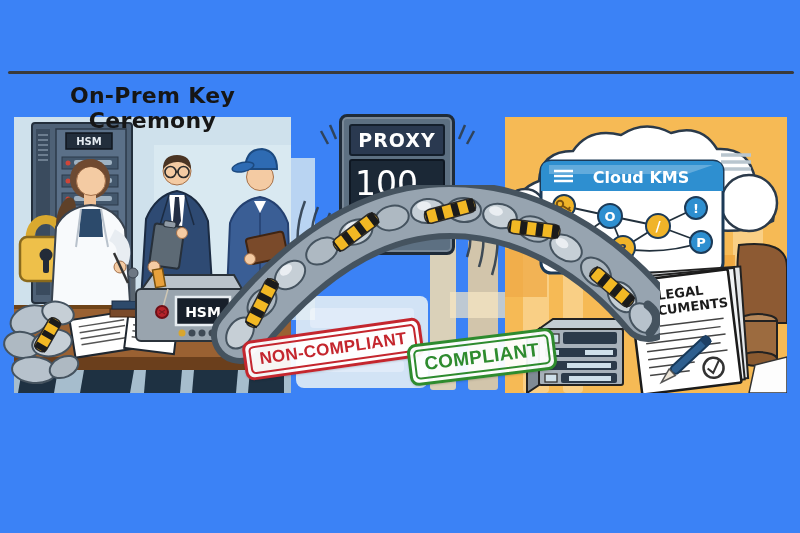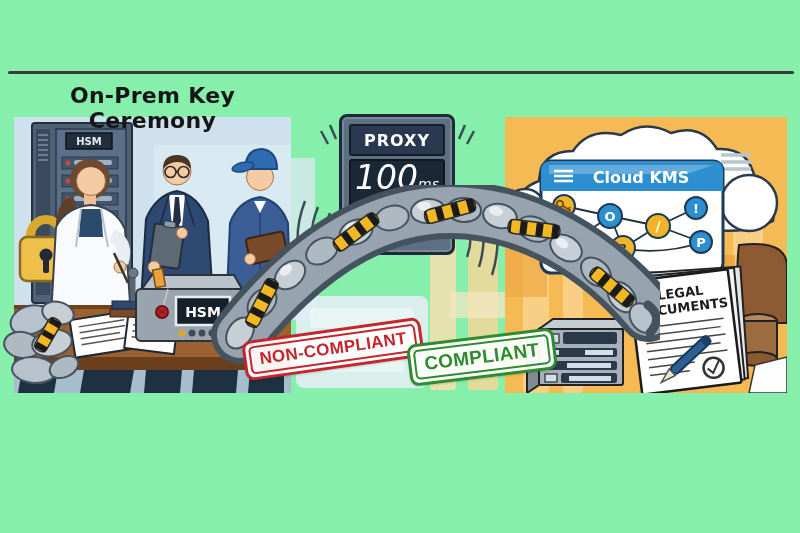--- a/index.html
+++ b/index.html
@@ -1,35 +1,35 @@
 <!DOCTYPE html>
 <html><head>
 <meta charset="utf-8">
 <style>
   html,body{margin:0;padding:0;background:#fff;}
-  #canvas{position:relative;width:800px;height:533px;background:#86efac;overflow:hidden;
+  #canvas{position:relative;width:800px;height:533px;background:#3b82f6;overflow:hidden;
           font-family:"DejaVu Sans",sans-serif;}
   .abs{position:absolute;}
   
   #top-rule{left:8px;top:71px;width:786px;height:2.5px;background:#3a3a3a;border-radius:2px;z-index:5;}
   .panel-title{top:83px;text-align:center;font-size:22px;font-weight:600;color:#161616;
                letter-spacing:.3px;z-index:5;}
   #title-left{left:14px;width:277px;}
   #title-right{left:505px;width:282px;}
   
   .faint{z-index:0;}
   
   #proxy{left:339px;top:114px;width:110px;height:135px;background:#5d7082;border:3px solid #1f2b38;
          border-radius:8px;z-index:2;box-shadow:inset 0 0 0 2px rgba(255,255,255,.18);}
   #proxy-band{position:absolute;left:7px;right:7px;top:7px;height:28px;background:#2a3950;
               border:2px solid #141f2c;border-radius:3px;display:flex;align-items:center;justify-content:center;
-              color:#fff;font-weight:bold;font-size:16px;letter-spacing:1px;}
+              color:#fff;font-weight:bold;font-size:19px;letter-spacing:1px;}
   #proxy-screen{position:absolute;left:7px;right:7px;top:42px;height:54px;background:#1b2836;
                 border:2px solid #0e1722;border-radius:3px;display:flex;align-items:baseline;
-                justify-content:center;color:#fff;box-sizing:border-box;font-style:italic;}
+                justify-content:center;color:#fff;padding-top:6px;box-sizing:border-box;}
   #latency-value{font-size:33px;font-weight:500;line-height:1;}
   #latency-unit{font-size:14px;font-weight:500;}
   
   .stamp{z-index:4;background:rgba(255,255,255,.95);border:3px solid currentColor;border-radius:9px;
          padding:3px;box-shadow:0 1px 2px rgba(0,0,0,.15);}
   .stamp-inner{display:block;border:2px solid currentColor;border-radius:5px;padding:2px 8px;
                font-family:"Liberation Sans",sans-serif;font-weight:bold;white-space:nowrap;letter-spacing:.3px;}
   #stamp-non{left:243px;top:329px;color:#c4262e;transform:rotate(-8deg);font-size:17px;}
   #stamp-ok{left:408px;top:336px;color:#2e8b2e;transform:rotate(-7deg);font-size:19px;}
   svg{display:block;}

